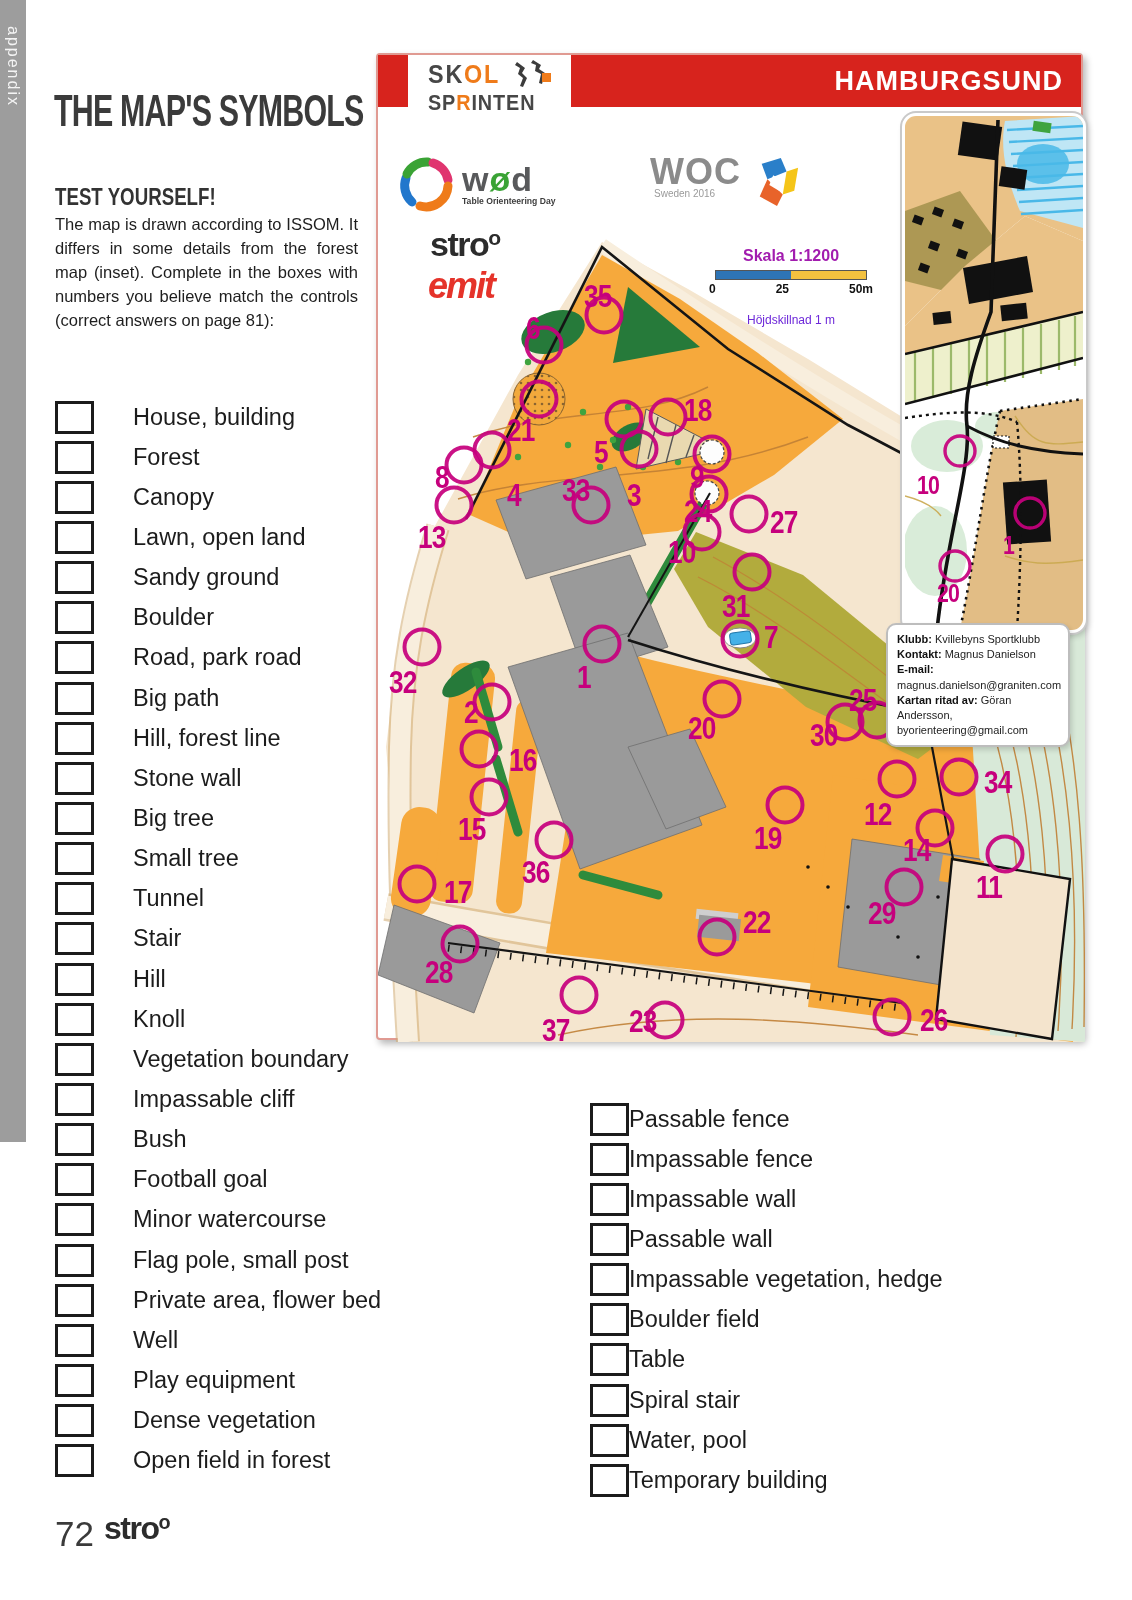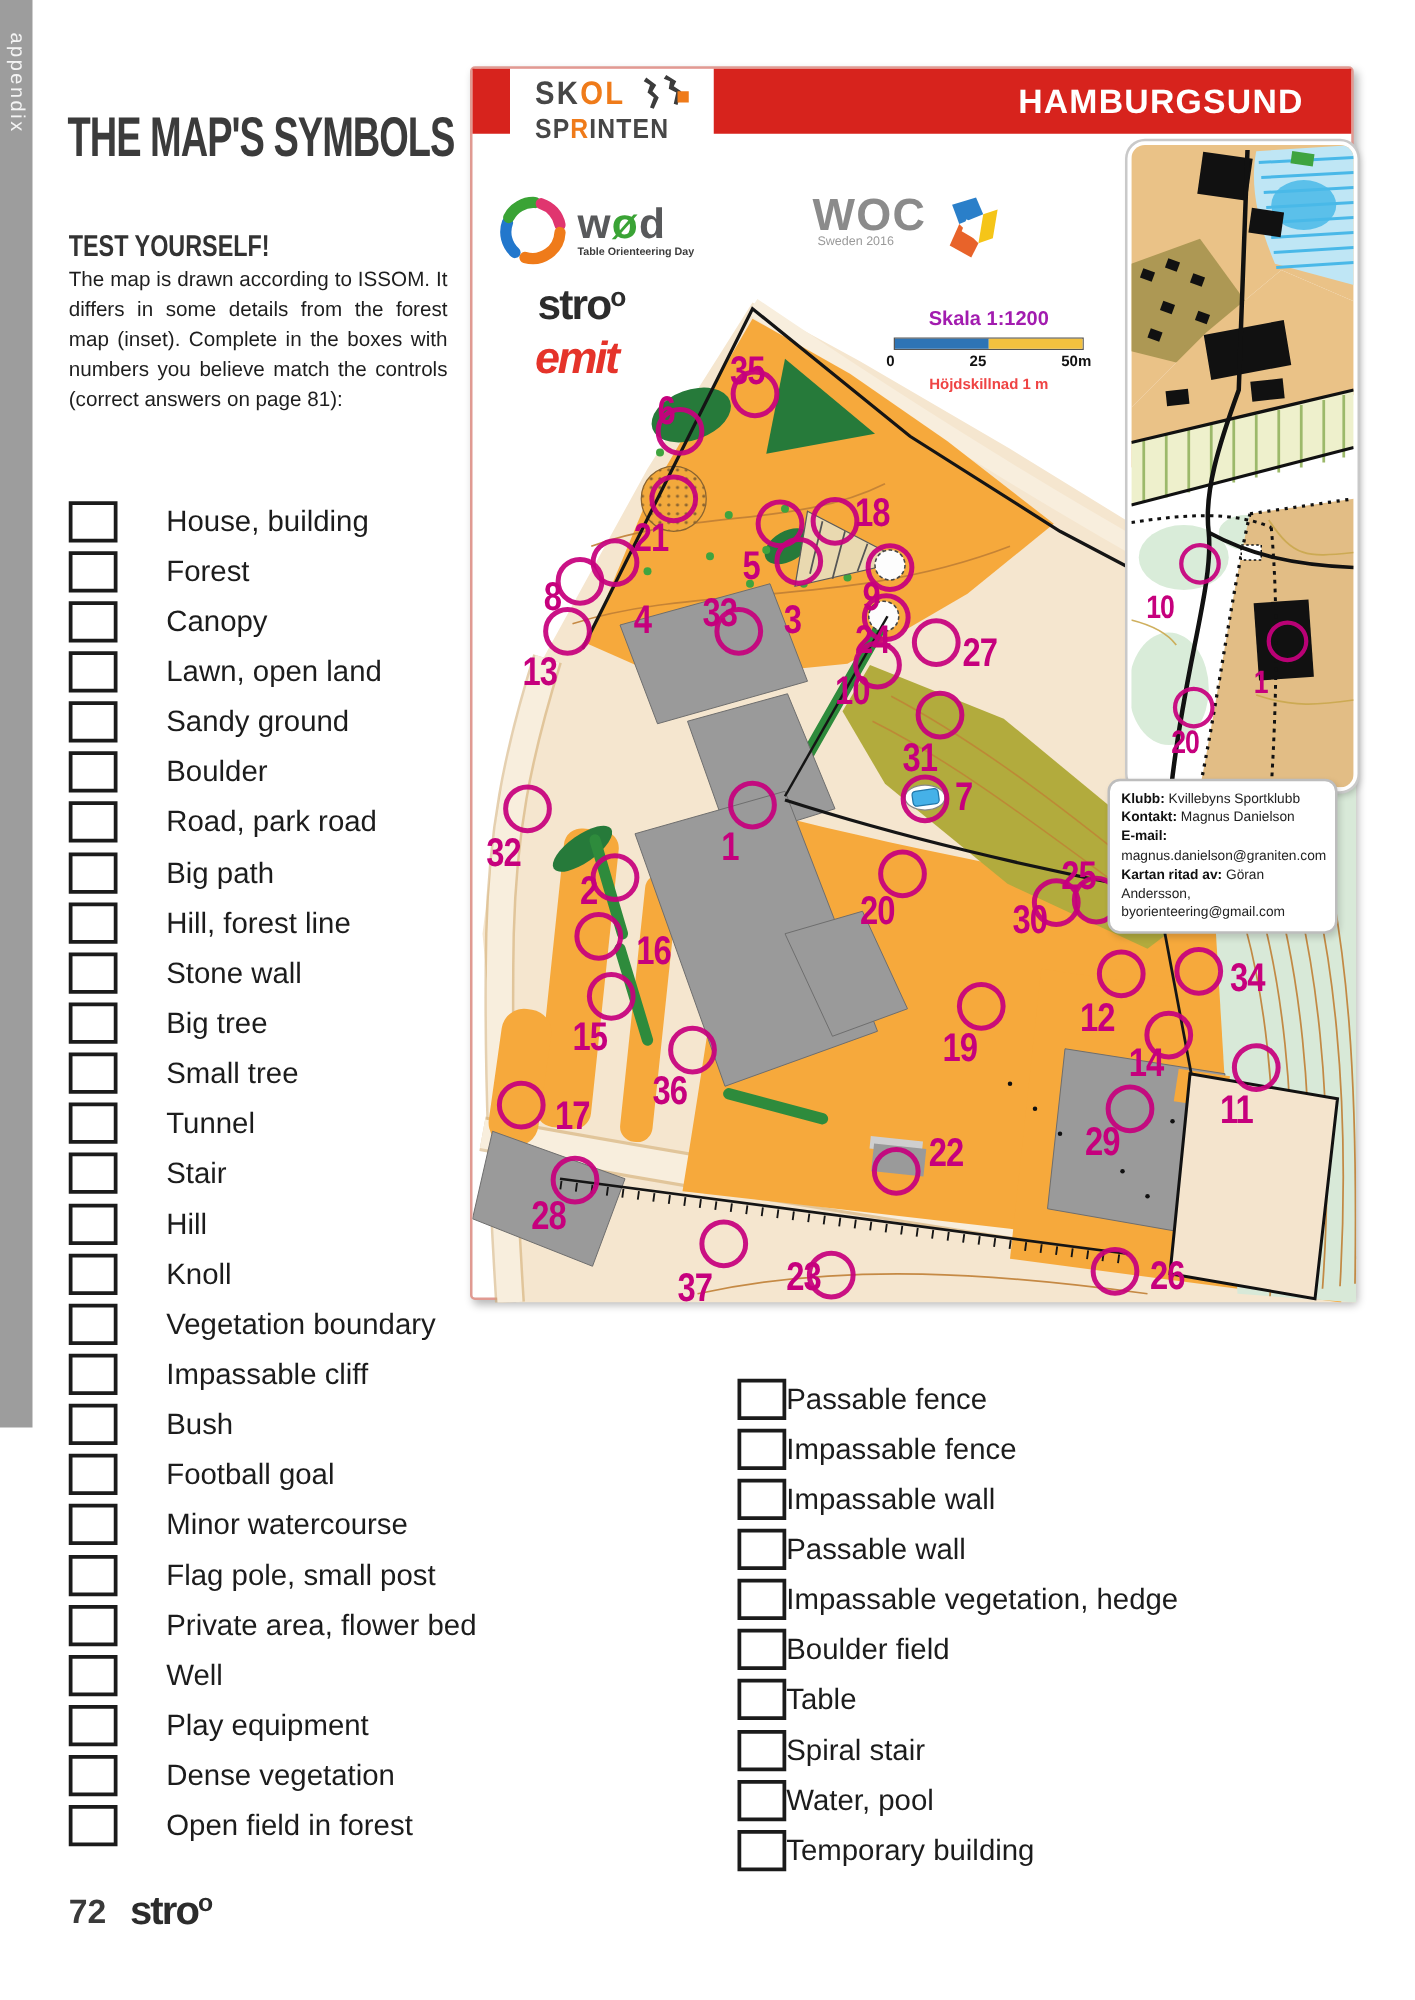--- a/index.html
+++ b/index.html
@@ -23,30 +23,30 @@
   .symbol-col{position:absolute}
   #symbols-left{left:55px;top:397px}
   #symbols-right{left:590px;top:1099px}
   .symbol-row{height:40.15px;display:flex;align-items:center}
   .checkbox{width:33px;height:27px;border:3px solid #1b1b1b;background:#fff;flex:none;box-sizing:content-box}
   .symbol-label{font-size:23.5px;color:#1c1c1c;white-space:nowrap}
   #symbols-left .symbol-label{margin-left:39px}
   #symbols-right .symbol-label{}
 
   
-  .footer-page{position:absolute;left:55px;top:1514px;font-size:27px;font-weight:bold;color:#3a3a3a}
+  .footer-page{position:absolute;left:55px;top:1514px;font-size:35px;font-weight:normal;color:#3a3a3a}
   .stroo-wordmark{font-weight:bold;color:#2c2c2c;letter-spacing:-1.5px}
   .stroo-wordmark .o2{font-size:.62em;vertical-align:.5em;letter-spacing:0}
   .footer-logo{position:absolute;left:104px;top:1510px;font-size:32px}
 
   
   .map-panel{position:absolute;left:376px;top:53px;width:707px;height:987px;background:#fff;
        border:2px solid #e09a92;border-radius:4px;box-shadow:3px 4px 7px rgba(0,0,0,.28);box-sizing:border-box}
   .red-band{position:absolute;left:0;top:0;right:0;height:52px;background:#d7231d;
-       display:flex;align-items:center;justify-content:flex-end;padding-right:38px;box-sizing:border-box;z-index:2}
+       display:flex;align-items:center;justify-content:flex-end;padding-right:18px;box-sizing:border-box;z-index:2}
   .region-title{color:#fff;font-size:27px;font-weight:bold;letter-spacing:1px}
   .map-svg{position:absolute;left:0;top:52px;z-index:1}
 
   
   .logo-box{position:absolute;left:30px;top:0;width:163px;height:96px;background:#fff;z-index:3;text-align:left;padding:4px 0 0 20px;box-sizing:border-box}
   .skol-line1{font-size:26px;font-weight:bold;color:#474747;letter-spacing:2px;transform:scale(.9,1);transform-origin:left top}
   .skol-line1 .accent, .skol-line2 .accent{color:#ef7b1a}
   .skol-line2{font-size:22px;font-weight:bold;color:#474747;letter-spacing:1px;transform:scale(.9,1);transform-origin:left top}
   .skol-runners{position:absolute;right:18px;top:4px}
 
@@ -63,21 +63,21 @@
   .emit-logo{position:absolute;left:50px;top:210px;z-index:3;font-size:36px;font-weight:bold;font-style:italic;
        color:#e5332a;letter-spacing:-2px}
 
   
   .scale-block{position:absolute;left:327px;top:192px;width:172px;z-index:3;text-align:center}
   .scale-title{font-size:16px;font-weight:bold;color:#a21caf}
   .scale-bar{margin:5px 10px 2px 10px;height:8px;display:flex;border:1px solid #555}
   .scale-bar .blue{flex:1;background:#2e74b5}
   .scale-bar .yellow{flex:1;background:#f3c13f}
   .scale-ticks{display:flex;justify-content:space-between;font-size:12px;color:#111;padding:0 4px;font-weight:bold}
-  .scale-note{font-size:12px;font-weight:bold;color:#ef4444;margin-top:4px}
+  .scale-note{font-size:12px;font-weight:normal;color:#6d28d9;margin-top:17px}
 
   
   .inset{position:absolute;left:524px;top:58px;width:184px;height:520px;z-index:4;background:#fff;
        border-radius:14px;border:3px solid #fff;box-shadow:0 0 0 2px #c9c9c9,2px 3px 6px rgba(0,0,0,.22);
        overflow:hidden;box-sizing:border-box}
 
   
   .info-box{position:absolute;left:508px;top:568px;width:184px;z-index:5;background:#fff;border:2px solid #bdbdbd;
        border-radius:10px;padding:7px 9px;box-sizing:border-box;font-size:11px;line-height:1.38;color:#222;
        box-shadow:2px 3px 5px rgba(0,0,0,.15)}

